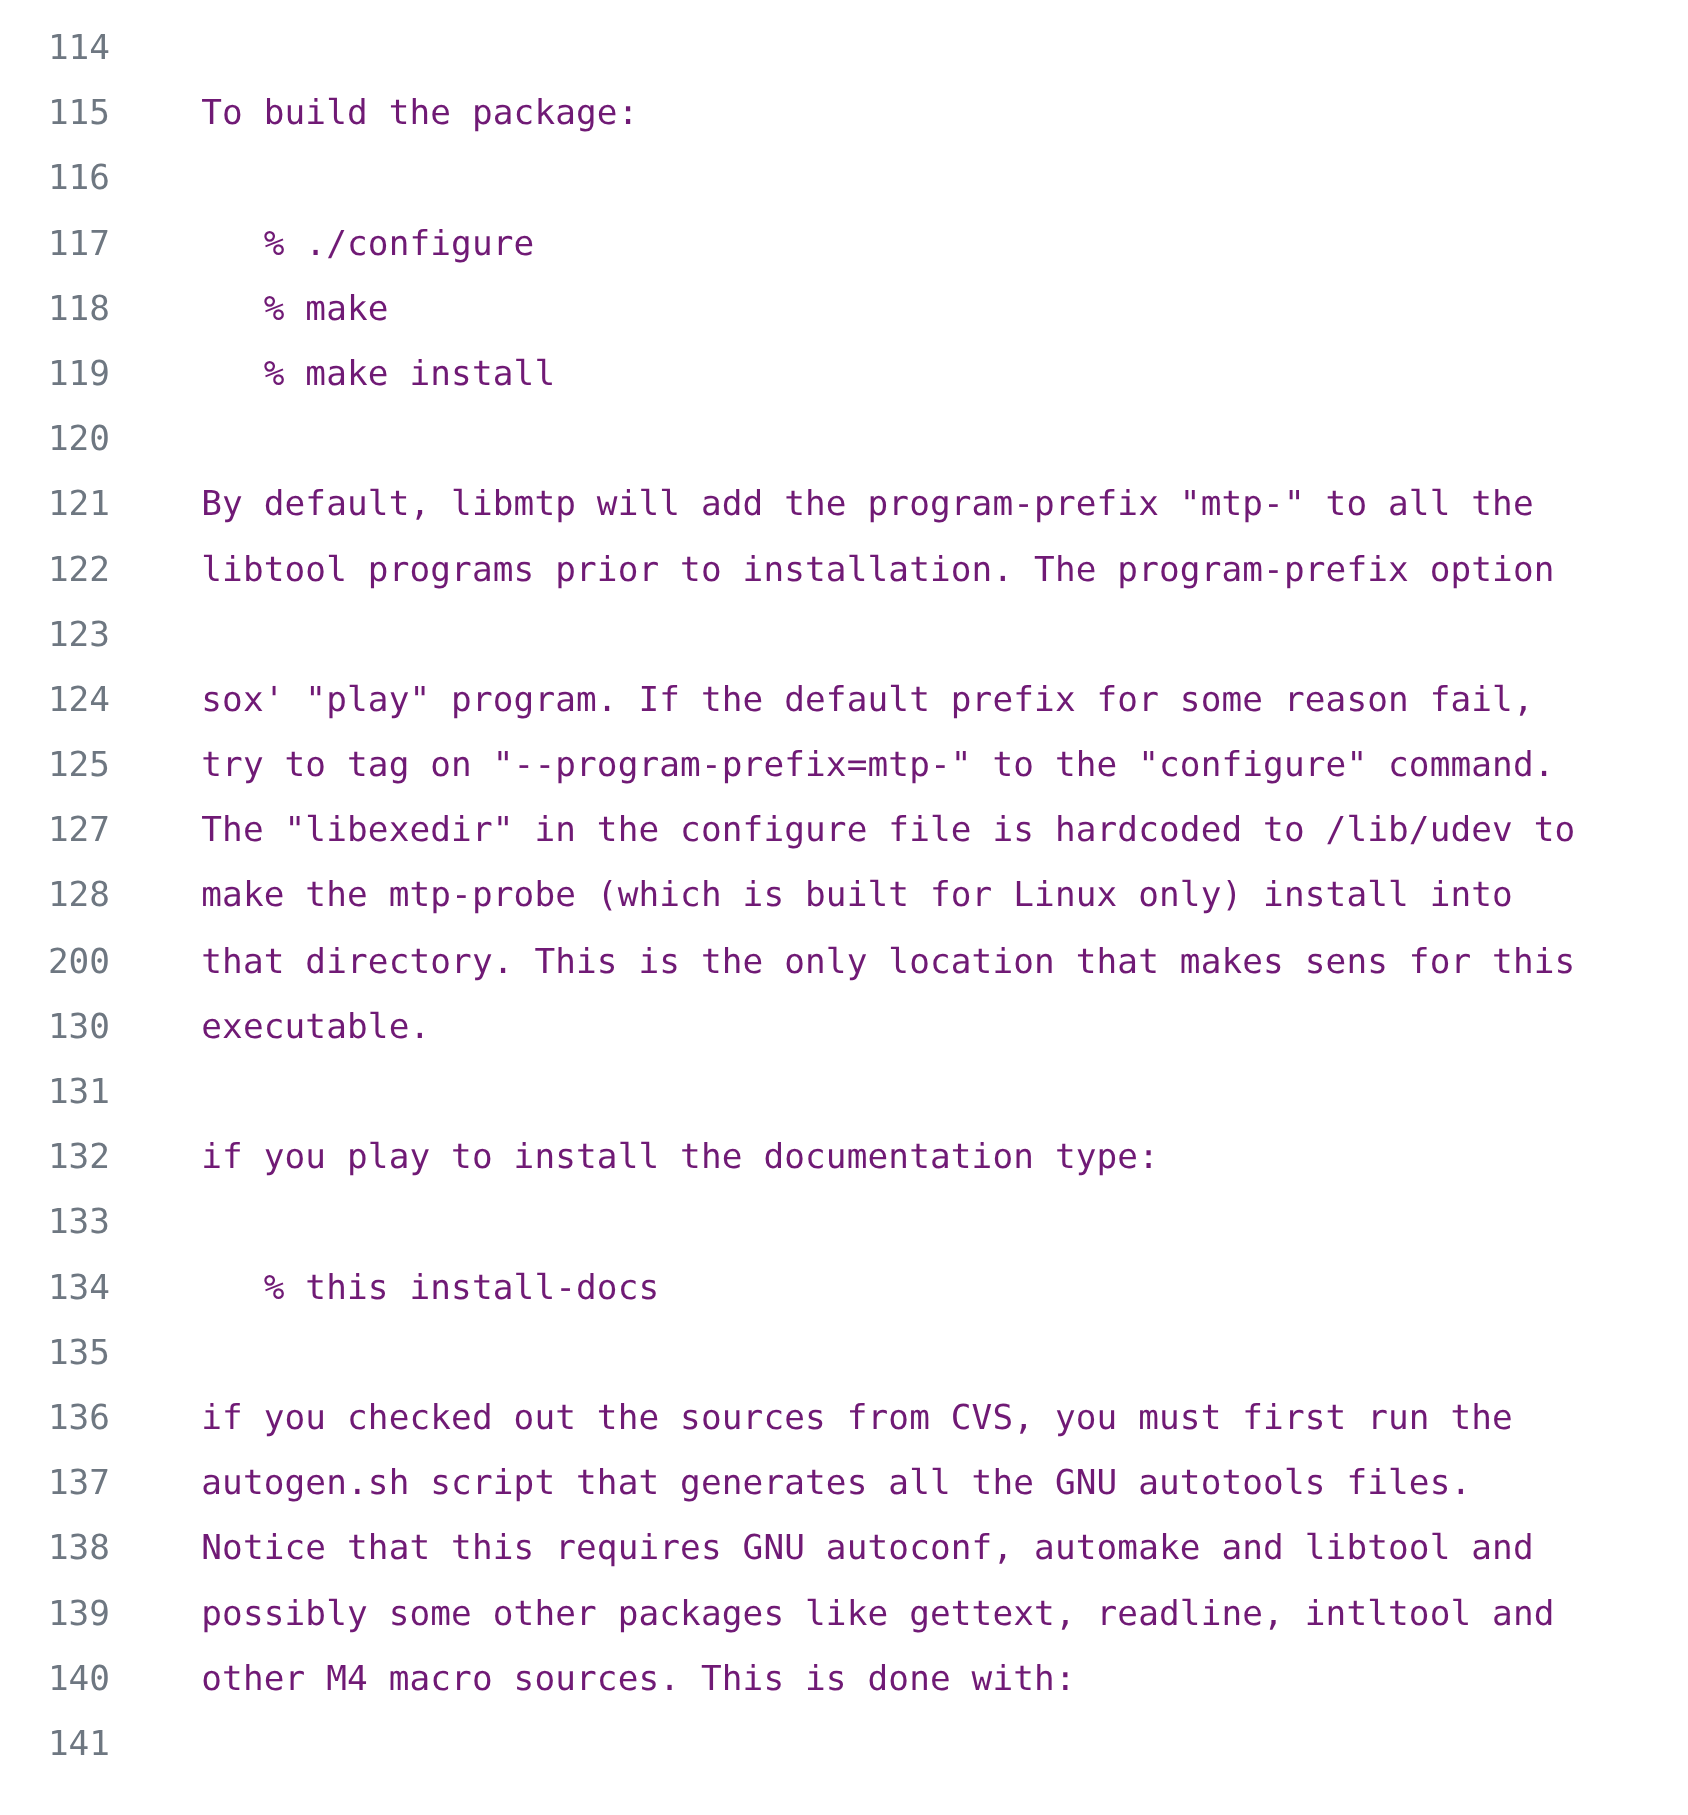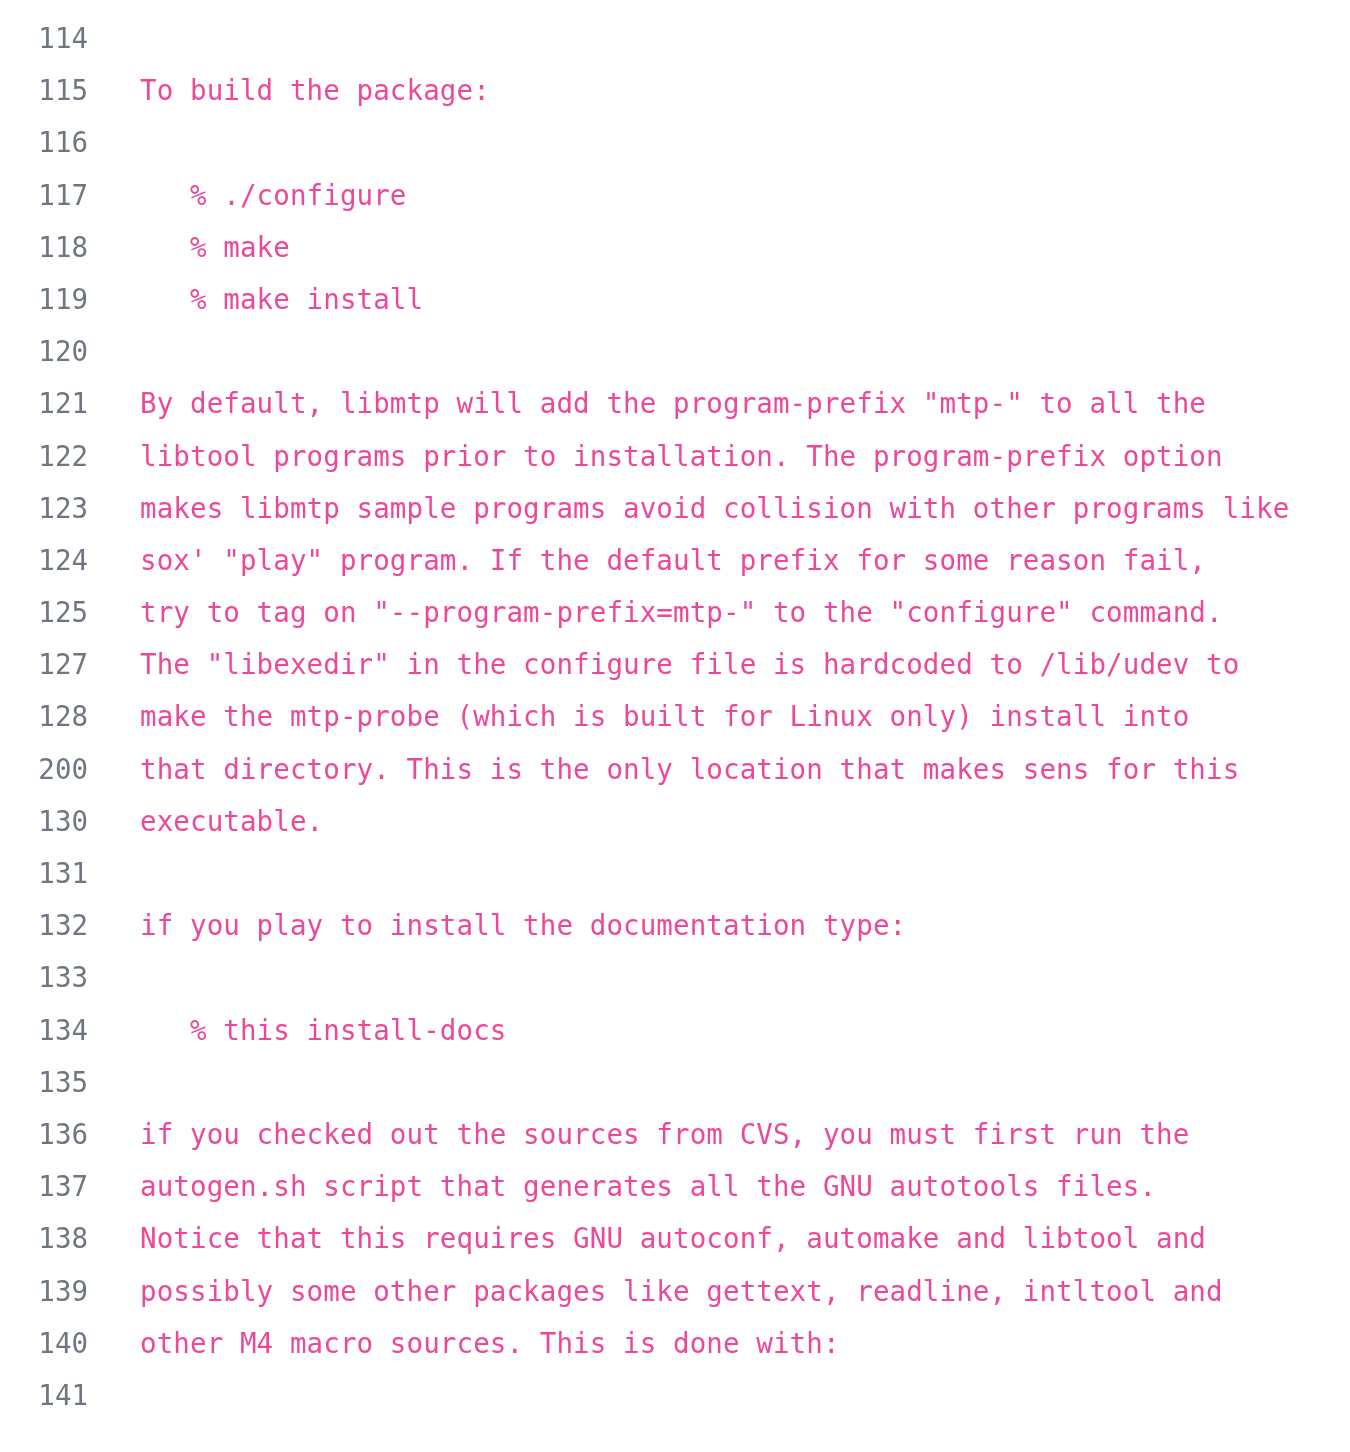--- a/index.html
+++ b/index.html
@@ -2,38 +2,38 @@
 <html><head>
 <meta charset="utf-8">
 <style>
   html, body { margin: 0; padding: 0; background: #ffffff; }
   body { width: 1350px; height: 1452px; overflow: hidden; }
   .code {
     position: absolute; left: 0; top: 12px; width: 1350px;
     font-family: "DejaVu Sans Mono", "Liberation Mono", monospace;
     font-size: 27.5px;
   }
-  .line { display: flex; height: 52.2px; line-height: 52.2px; white-space: pre; }
+  .line { display: flex; height: 52.2px; line-height: 52.2px; white-space: pre; gap: 21px; }
   .ln { width: 88px; text-align: right; padding-right: 0; color: #6e7781; flex: none; }
-  .txt { padding-left: 52px; color: #ec4899; letter-spacing: 0.1px; }
+  .txt { padding-left: 52px; color: #701a75; letter-spacing: 0.1px; }
 </style>
 </head>
 <body>
 
 <div class="code" id="code">
     <div class="line"><span class="ln">114</span><span class="txt"></span></div>
     <div class="line"><span class="ln">115</span><span class="txt">To build the package:</span></div>
     <div class="line"><span class="ln">116</span><span class="txt"></span></div>
     <div class="line"><span class="ln">117</span><span class="txt">   % ./configure</span></div>
     <div class="line"><span class="ln">118</span><span class="txt">   % make</span></div>
     <div class="line"><span class="ln">119</span><span class="txt">   % make install</span></div>
     <div class="line"><span class="ln">120</span><span class="txt"></span></div>
     <div class="line"><span class="ln">121</span><span class="txt">By default, libmtp will add the program-prefix "mtp-" to all the</span></div>
     <div class="line"><span class="ln">122</span><span class="txt">libtool programs prior to installation. The program-prefix option</span></div>
-    <div class="line"><span class="ln">123</span><span class="txt">makes libmtp sample programs avoid collision with other programs like</span></div>
+    <div class="line"><span class="ln">123</span></div>
     <div class="line"><span class="ln">124</span><span class="txt">sox' "play" program. If the default prefix for some reason fail,</span></div>
     <div class="line"><span class="ln">125</span><span class="txt">try to tag on "--program-prefix=mtp-" to the "configure" command.</span></div>
     <div class="line"><span class="ln">127</span><span class="txt">The "libexedir" in the configure file is hardcoded to /lib/udev to</span></div>
     <div class="line"><span class="ln">128</span><span class="txt">make the mtp-probe (which is built for Linux only) install into</span></div>
     <div class="line"><span class="ln">200</span><span class="txt">that directory. This is the only location that makes sens for this</span></div>
     <div class="line"><span class="ln">130</span><span class="txt">executable.</span></div>
     <div class="line"><span class="ln">131</span><span class="txt"></span></div>
     <div class="line"><span class="ln">132</span><span class="txt">if you play to install the documentation type:</span></div>
     <div class="line"><span class="ln">133</span><span class="txt"></span></div>
     <div class="line"><span class="ln">134</span><span class="txt">   % this install-docs</span></div>

